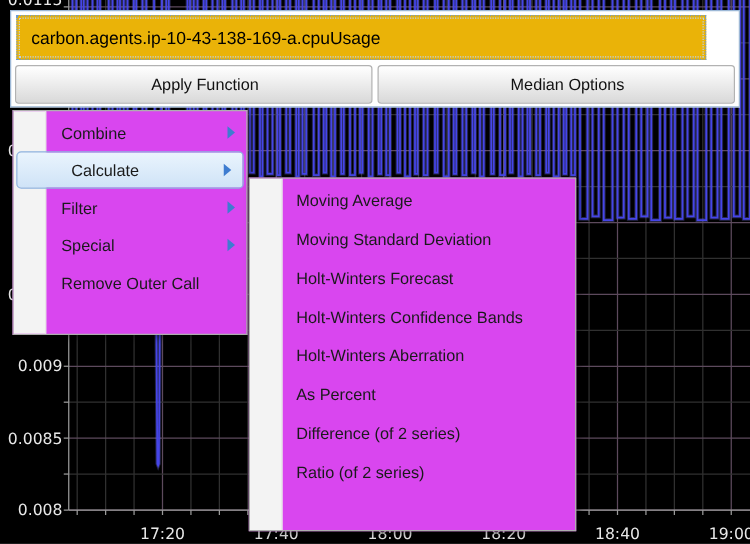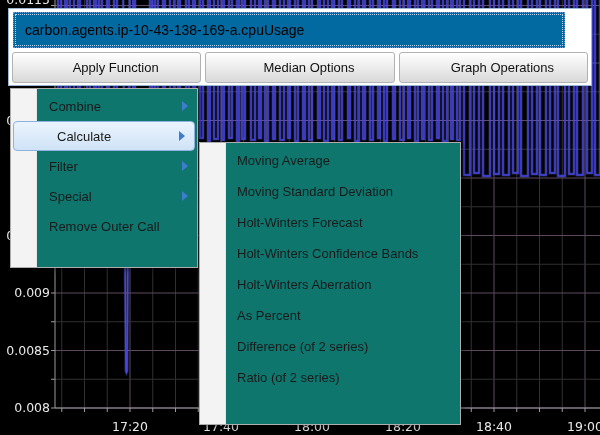--- a/index.html
+++ b/index.html
@@ -7,33 +7,33 @@
   .stage { position:relative; width:600px; height:435px; overflow:hidden; background:#000; }
 
   
   .graph { position:absolute; inset:0; z-index:0; }
   .graph svg { display:block; }
 
   
   .top-panel { position:absolute; left:8px; top:8px; width:584px; height:78px;
                background:#ffffff; border:1px solid #9db8d6; z-index:10; }
   .metric-input { position:absolute; left:4px; top:3px; width:552px; height:36px;
-                  background:#0369a1; border:1px dotted #6c9bd4;
+                  background:#eab308; border:1px dotted #6c9bd4;
                   outline:1px dotted #bad2ef; outline-offset:-3px;
                   display:flex; align-items:center; padding-left:11px;
                   font-size:14px; color:#000; white-space:nowrap; overflow:hidden; }
   .btn-row { position:absolute; left:3px; right:3px; top:43px; height:31px;
              display:flex; gap:4px; }
   .btn { flex:1; display:flex; align-items:center; justify-content:center;
          background:linear-gradient(#ffffff, #ececec 50%, #d9d9d9);
          border:1px solid #b2b2b2; border-radius:3px;
          font-size:13px; color:#111; cursor:default;padding-left:18px; }
 
   
-  .menu { position:absolute; background:#0f766e; border:1px solid #aeaeae;
+  .menu { position:absolute; background:#d946ef; border:1px solid #aeaeae;
           box-shadow:2px 2px 5px rgba(0,0,0,0.4); padding:2px 0; }
   .main-menu { left:10px; top:88px; width:188px; height:180px; z-index:20; }
   .sub-menu  { left:199px; top:142px; width:262px; height:283px; z-index:30; }
   .gutter { position:absolute; left:0; top:0; bottom:0; width:26px;
             background:#f3f3f3; border-right:1px solid #e6e6e6; }
   .menu-item { position:relative; height:30px; display:flex; align-items:center;
                padding-left:38px; font-size:13px; color:#1a1a1a; z-index:1; }
   .sub-menu .menu-item { height:31px; padding-left:37px; }
   .menu-item.hl { margin:0 2px; padding-left:43px;
                   border:1px solid #8db2e0; border-radius:4px;
@@ -148,21 +148,20 @@
       </svg>
   </div>
 
   <div class="top-panel">
     <div class="metric-input">
       <span>carbon.agents.ip-10-43-138-169-a.cpuUsage</span>
     </div>
     <div class="btn-row">
       <div class="btn">Apply Function</div>
       <div class="btn">Median Options</div>
-      <div class="btn">Graph Operations</div>
     </div>
   </div>
 
   <div class="menu main-menu">
     <div class="gutter"></div>
     <div class="menu-item">
       <span>Combine</span>
       <span class="arrow-icon"></span>
     </div>
     <div class="menu-item hl">

